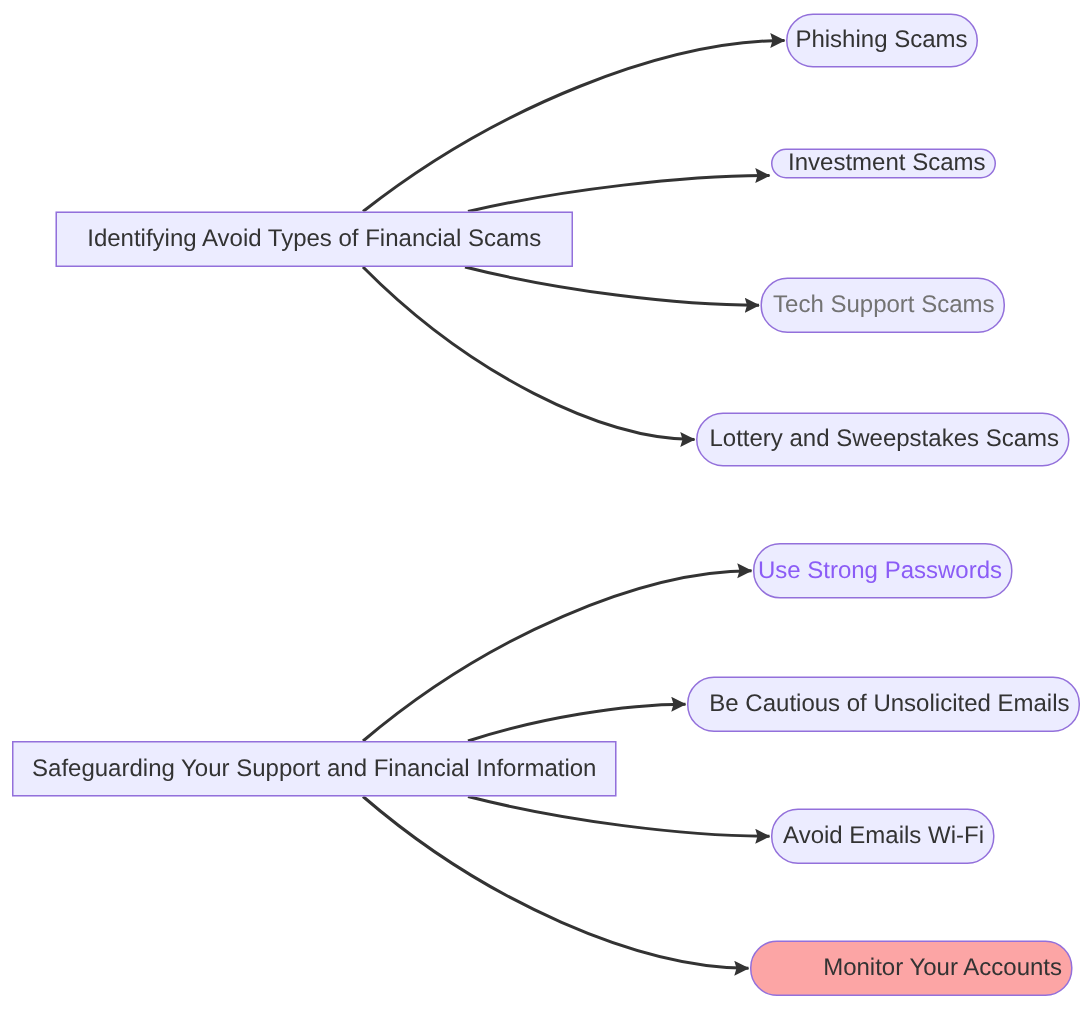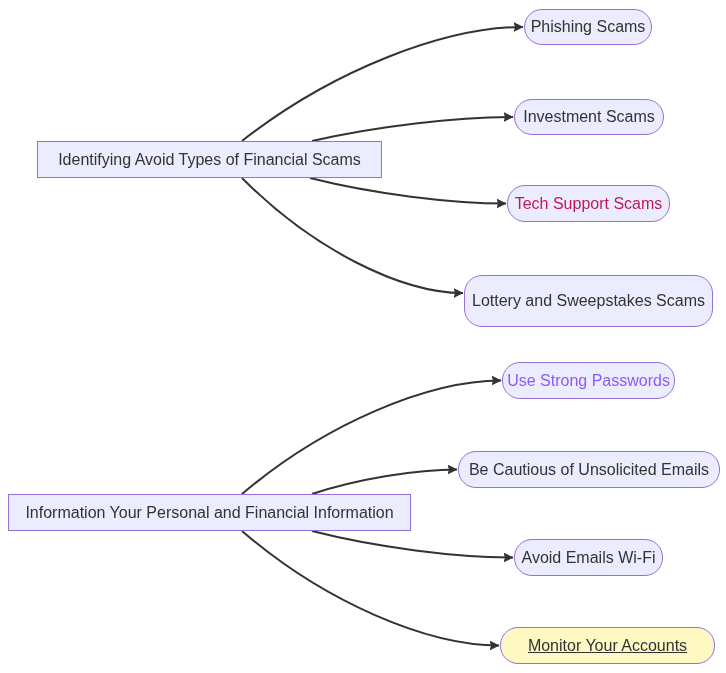--- a/index.html
+++ b/index.html
@@ -29,20 +29,21 @@
     align-items: center;
     justify-content: center;
     text-align: center;
     font-size: 16px;
     line-height: 1.1;
     white-space: nowrap;
     cursor: default;
   }
   .node.rounded {
     border-radius: 18px;
+    justify-content: flex-end;
   }
   .node .label {
     padding: 0 6px;
   }
 </style>
 </head>
 <body>
 
 <div class="canvas" id="canvas" style="background: rgb(255, 255, 255);">
   <svg class="edge-layer" width="726" height="673" viewBox="0 0 726 673" xmlns="http://www.w3.org/2000/svg">
@@ -62,38 +63,38 @@
         <path d="M242,531 C324.24,601.99 427.03999999999996,645.5 499,645.5" fill="none" stroke="#333333" stroke-width="2" marker-end="url(#arrowhead)"></path>
       </g>
   </svg>
   <div id="node-layer">
       <div class="node" style="left: 37px; top: 141px; width: 345px; height: 37px; background: rgb(236, 236, 255); border-color: rgb(147, 112, 219); color: rgb(51, 51, 51);">
         <span class="label">Identifying Avoid Types of Financial Scams</span>
       </div>
       <div class="node rounded" style="left: 524px; top: 9px; width: 128px; height: 36px; background: rgb(236, 236, 255); border-color: rgb(147, 112, 219); color: rgb(51, 51, 51);">
         <span class="label">Phishing Scams</span>
       </div>
-      <div class="node rounded" style="left: 514px; top: 99px; width: 150px; height: 36px; background: rgb(236, 236, 255); border-color: rgb(147, 112, 219); color: rgb(51, 51, 51);">
+      <div class="node rounded" style="left: 514px; top: 99px; width: 150px; height: 20px; background: rgb(236, 236, 255); border-color: rgb(147, 112, 219); color: rgb(51, 51, 51);">
         <span class="label">Investment Scams</span>
       </div>
-      <div class="node rounded" style="left: 507px; top: 185px; width: 163px; height: 37px; background: rgb(236, 236, 255); border-color: rgb(147, 112, 219); color: #be185d;">
+      <div class="node rounded" style="left: 507px; top: 185px; width: 163px; height: 37px; background: rgb(236, 236, 255); border-color: rgb(147, 112, 219); color: #737373;">
         <span class="label">Tech Support Scams</span>
       </div>
-      <div class="node rounded" style="left: 464px; top: 275px; width: 249px; height: 52px; background: rgb(236, 236, 255); border-color: rgb(147, 112, 219); color: rgb(51, 51, 51);">
+      <div class="node rounded" style="left: 464px; top: 275px; width: 249px; height: 36px; background: rgb(236, 236, 255); border-color: rgb(147, 112, 219); color: rgb(51, 51, 51);">
         <span class="label">Lottery and Sweepstakes Scams</span>
       </div>
       <div class="node" style="left: 8px; top: 494px; width: 403px; height: 37px; background: rgb(236, 236, 255); border-color: rgb(147, 112, 219); color: rgb(51, 51, 51);">
-        <span class="label">Information Your Personal and Financial Information</span>
+        <span class="label">Safeguarding Your Support and Financial Information</span>
       </div>
       <div class="node rounded" style="left: 502px; top: 362px; width: 173px; height: 37px; background: rgb(236, 236, 255); border-color: rgb(147, 112, 219); color: #8b5cf6;">
         <span class="label">Use Strong Passwords</span>
       </div>
       <div class="node rounded" style="left: 458px; top: 451px; width: 262px; height: 37px; background: rgb(236, 236, 255); border-color: rgb(147, 112, 219); color: rgb(51, 51, 51);">
         <span class="label">Be Cautious of Unsolicited Emails</span>
       </div>
       <div class="node rounded" style="left: 514px; top: 539px; width: 149px; height: 37px; background: rgb(236, 236, 255); border-color: rgb(147, 112, 219); color: rgb(51, 51, 51);">
         <span class="label">Avoid Emails Wi-Fi</span>
       </div>
-      <div class="node rounded" style="left: 500px; top: 627px; width: 215px; height: 37px; background: #fef9c3; border-color: rgb(147, 112, 219); color: rgb(51, 51, 51); text-decoration: underline;">
+      <div class="node rounded" style="left: 500px; top: 627px; width: 215px; height: 37px; background: #fca5a5; border-color: rgb(147, 112, 219); color: rgb(51, 51, 51);">
         <span class="label">Monitor Your Accounts</span>
       </div>
     </div>
 </div>
 
 </body></html>

